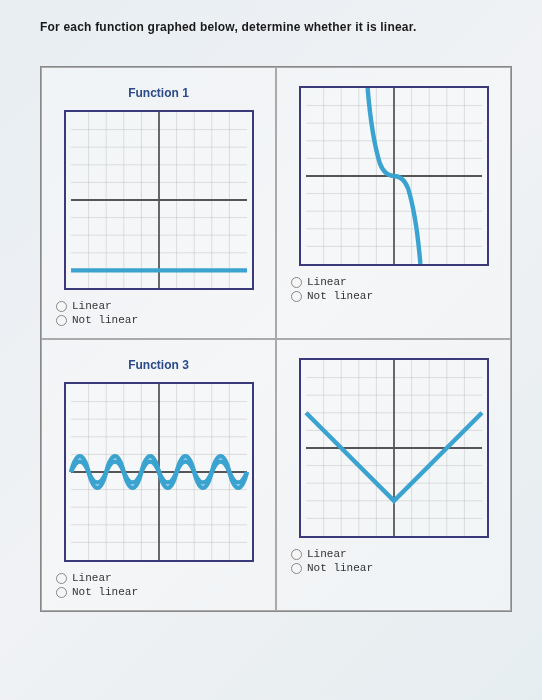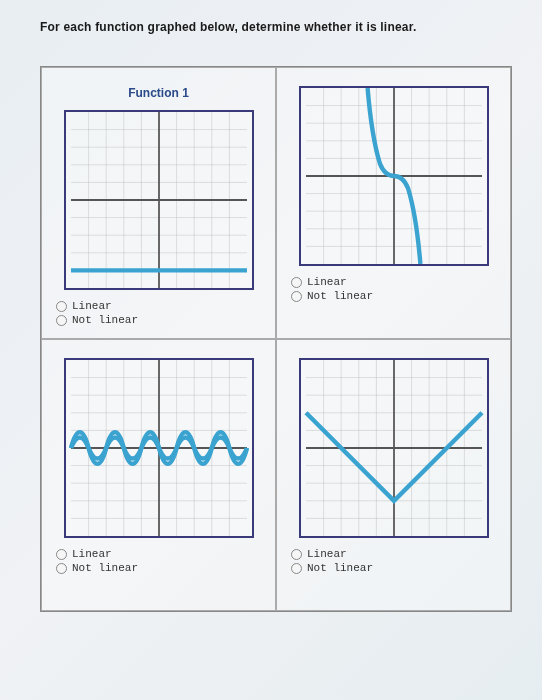--- a/index.html
+++ b/index.html
@@ -148,20 +148,21 @@
         <span>Linear</span>
       </div>
       <div class="opt">
         <span class="radio"></span>
         <span>Not linear</span>
       </div>
     </div>
   </div>
 
   <div class="cell">
+    <div class="fn-title">Function 3</div>
     <div class="chart-box">
       <svg viewBox="0 0 100 100">
         <line class="gline" x1="10" y1="0" x2="10" y2="100"></line>
           <line class="gline" x1="20" y1="0" x2="20" y2="100"></line>
           <line class="gline" x1="30" y1="0" x2="30" y2="100"></line>
           <line class="gline" x1="40" y1="0" x2="40" y2="100"></line>
           <line class="gline" x1="60" y1="0" x2="60" y2="100"></line>
           <line class="gline" x1="70" y1="0" x2="70" y2="100"></line>
           <line class="gline" x1="80" y1="0" x2="80" y2="100"></line>
           <line class="gline" x1="90" y1="0" x2="90" y2="100"></line>

